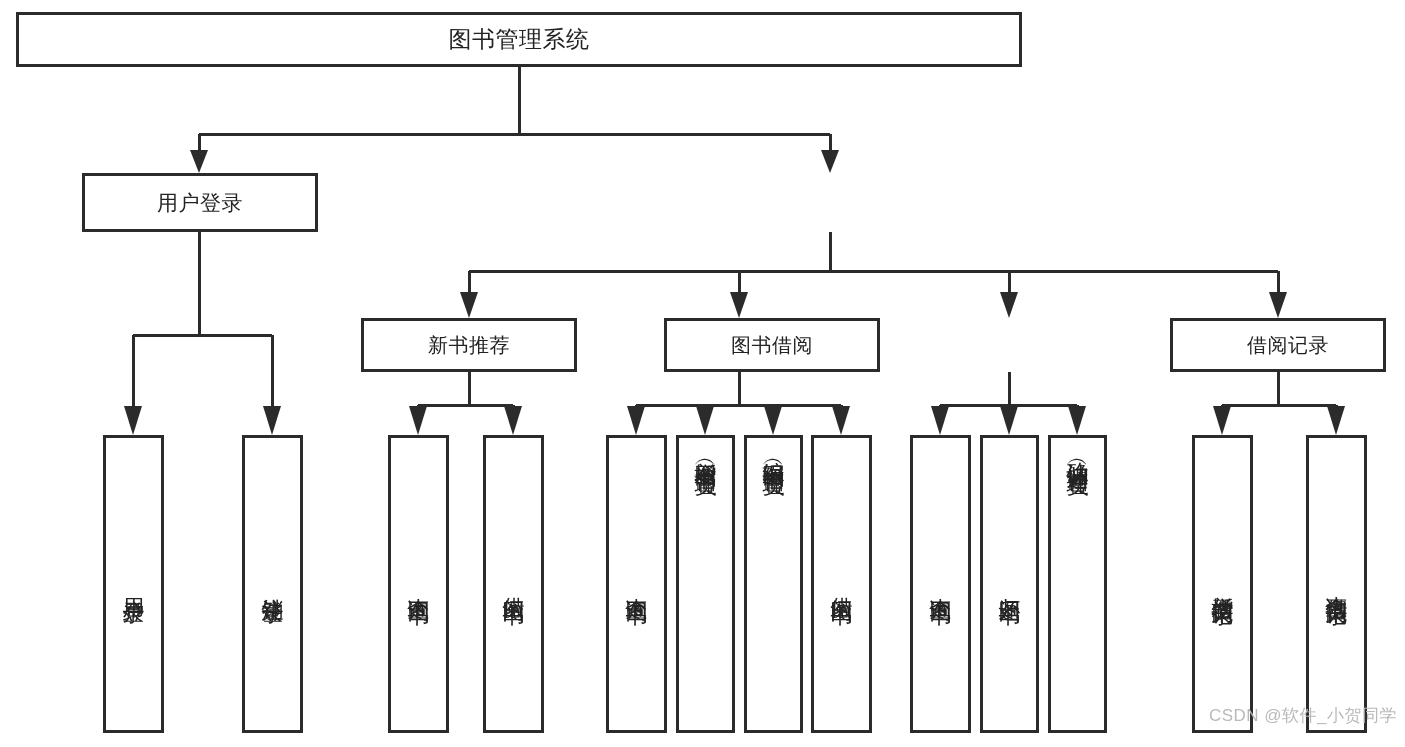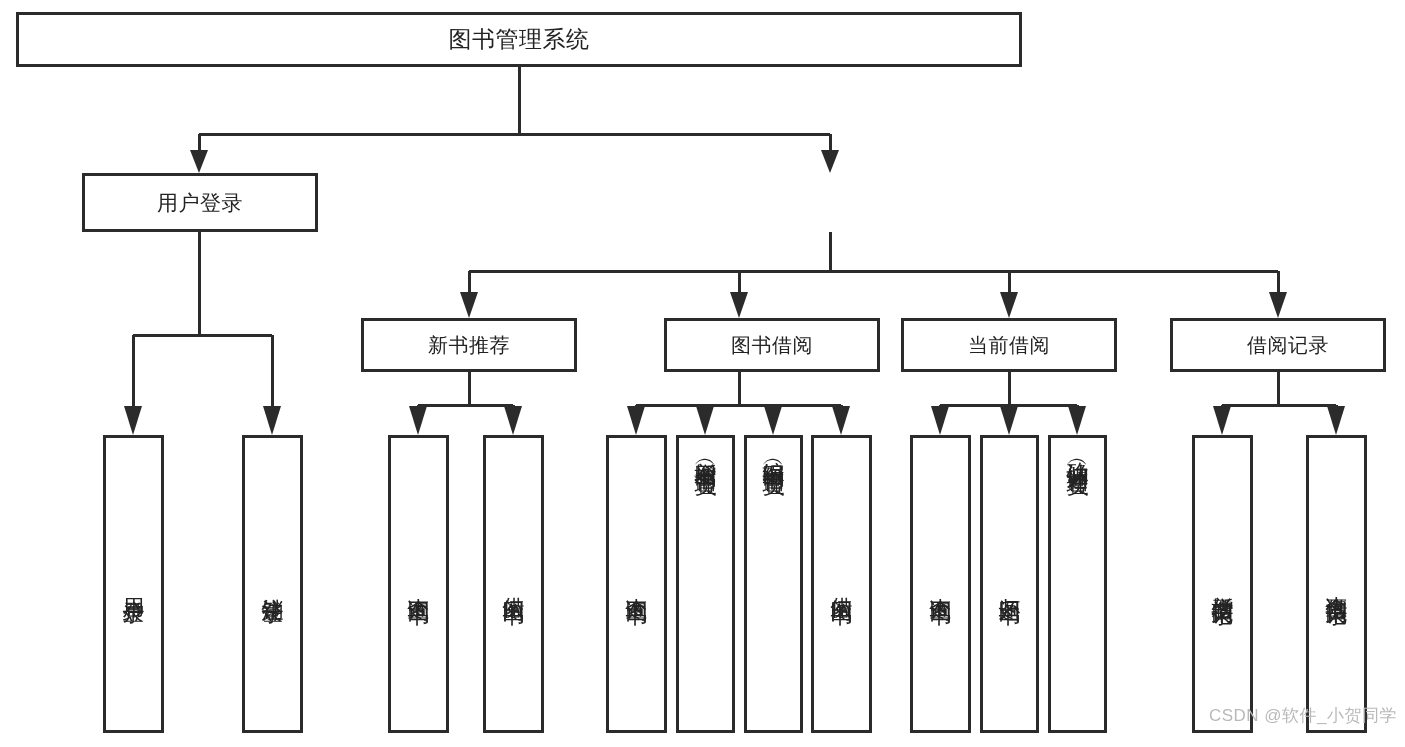--- a/index.html
+++ b/index.html
@@ -168,23 +168,20 @@
 
 
   <div class="node level2" style="left:361px; top:318px; width:216px; height:54px;">
     <span class="label">新书推荐</span>
   </div>
 
   <div class="node level2" style="left:632px; top:318px; width:216px; height:54px;margin-left:32px;">
     <span class="label">图书借阅</span>
   </div>
 
-  <div class="node level2" style="left:901px; top:318px; width:216px; height:54px;">
-    <span class="label">当前借阅</span>
-  </div>
 
   <div class="node level2" style="left:1170px; top:318px; width:216px; height:54px;padding-left:20px;">
     <span class="label">借阅记录</span>
   </div>
 
   <div class="node leaf" style="left:103px; top:435px; width:61px; height:298px;">
     <span class="label">用户登录</span>
   </div>
 
   <div class="node leaf" style="left:242px; top:435px; width:61px; height:298px;">

